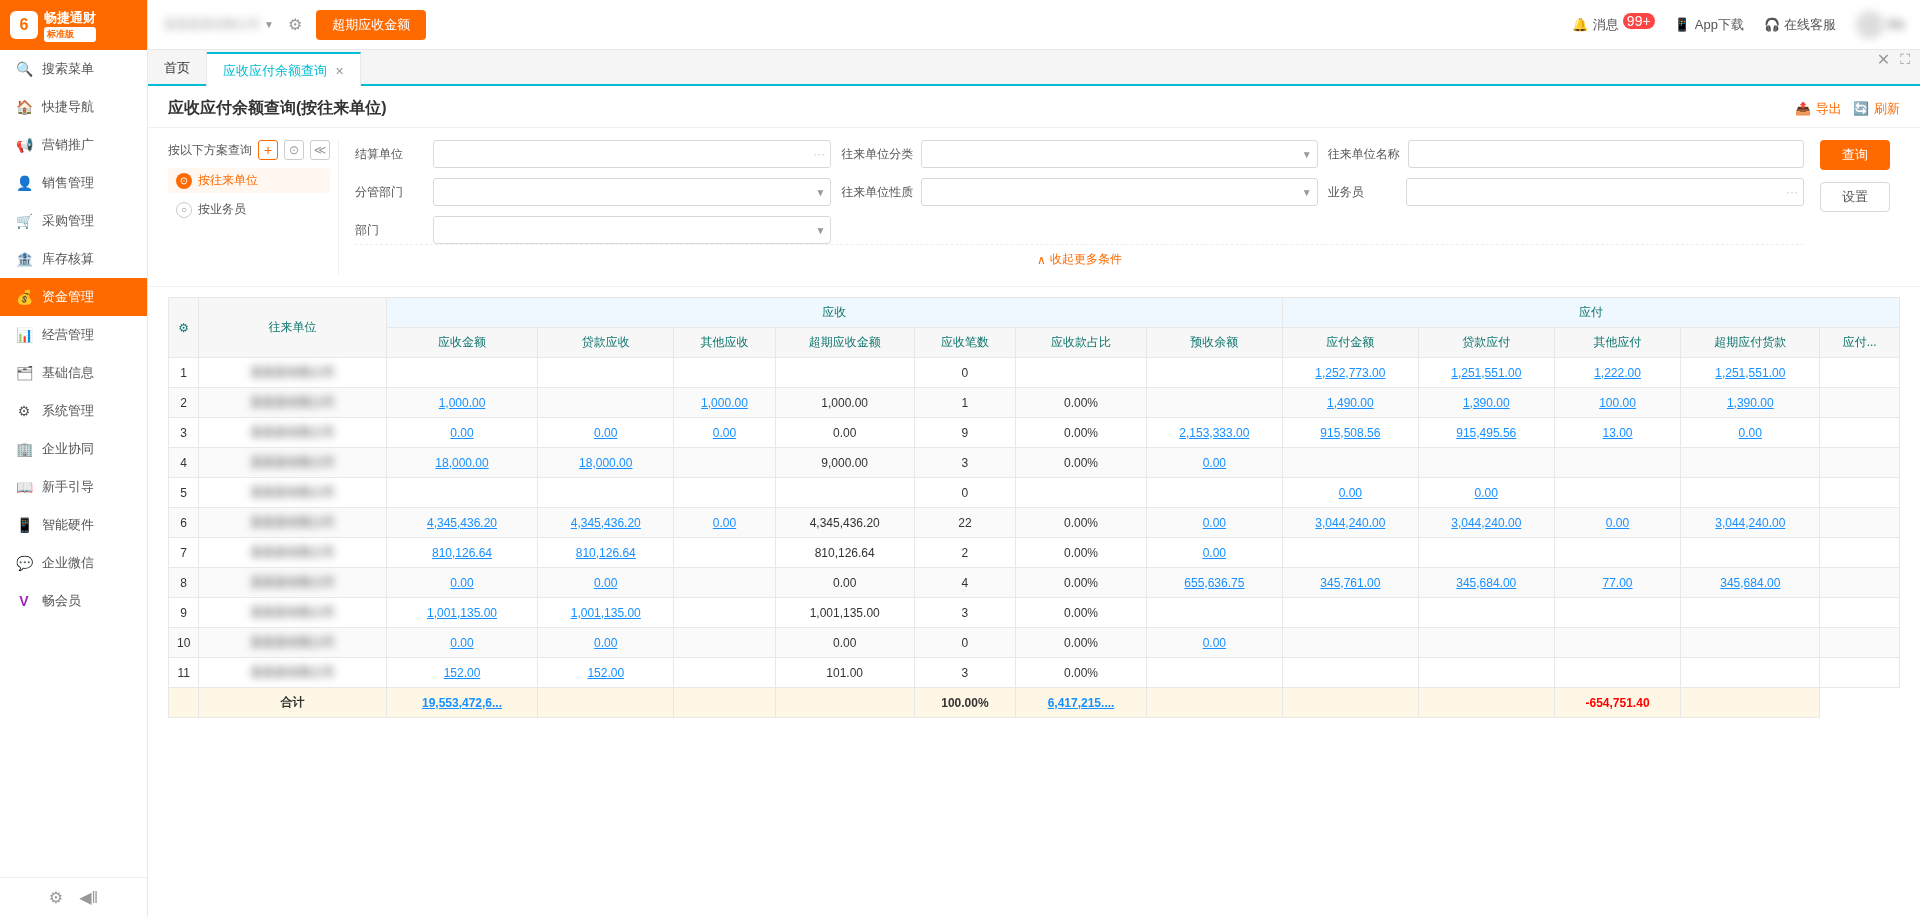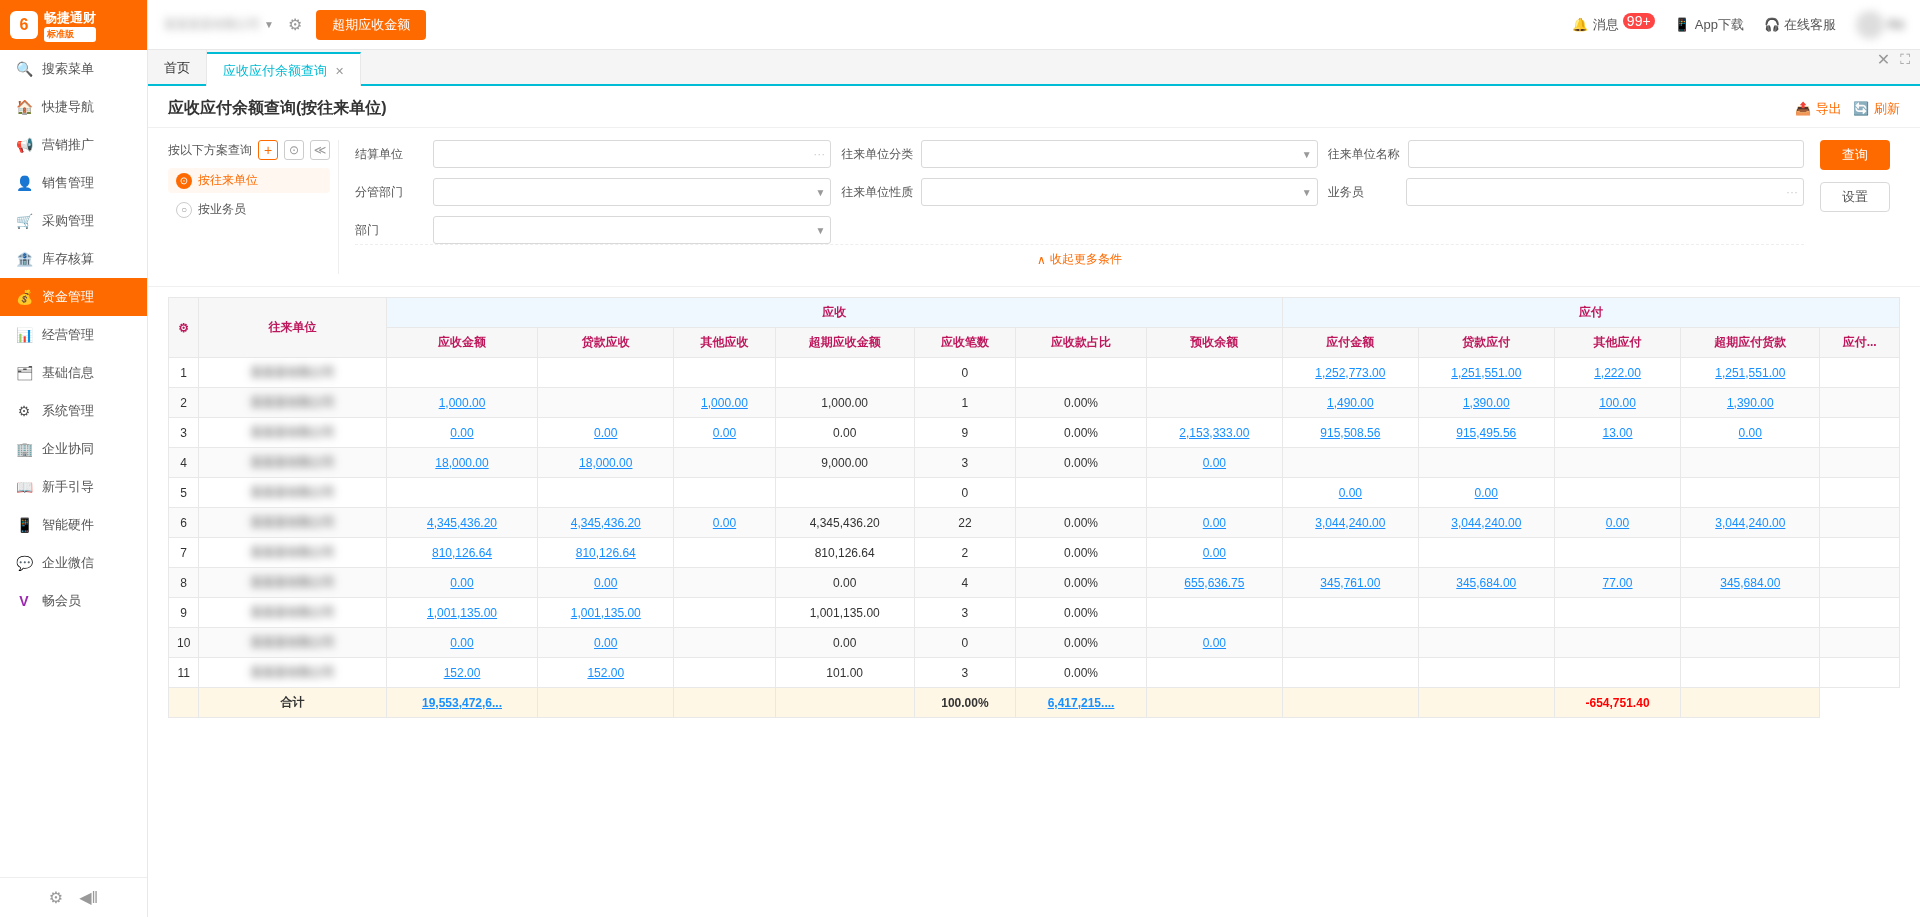--- a/index.html
+++ b/index.html
@@ -153,21 +153,21 @@
       background: #fff; color: #555; border: 1px solid #d9d9d9; border-radius: 4px;
       padding: 5px 16px; cursor: pointer; font-size: 13px; display: block; width: 70px;
     }
 
     
     .table-area { padding: 10px 20px; overflow: auto; }
     .data-table { width: 100%; border-collapse: collapse; font-size: 12px; }
     .data-table th, .data-table td {
       border: 1px solid #e8e8e8; padding: 6px 8px; text-align: center; white-space: nowrap;
     }
-    .data-table th { background: #f7f7f7; color: #be185d; font-weight: bold; }
+    .data-table th { background: #f7f7f7; color: #0f766e; font-weight: normal; }
     .data-table th.group-header { background: #f0f8ff; }
     .data-table td { color: #333; }
     .data-table tr:nth-child(even) { background: #fafafa; }
     .data-table .number-cell { color: #1890ff; cursor: pointer; text-decoration: underline; }
     .data-table .footer-row td { background: #fff7e6; font-weight: bold; }
     .data-table .negative { color: #f00; }
     .row-num { color: #999; }
 
     
     ::-webkit-scrollbar { width: 6px; height: 6px; }

